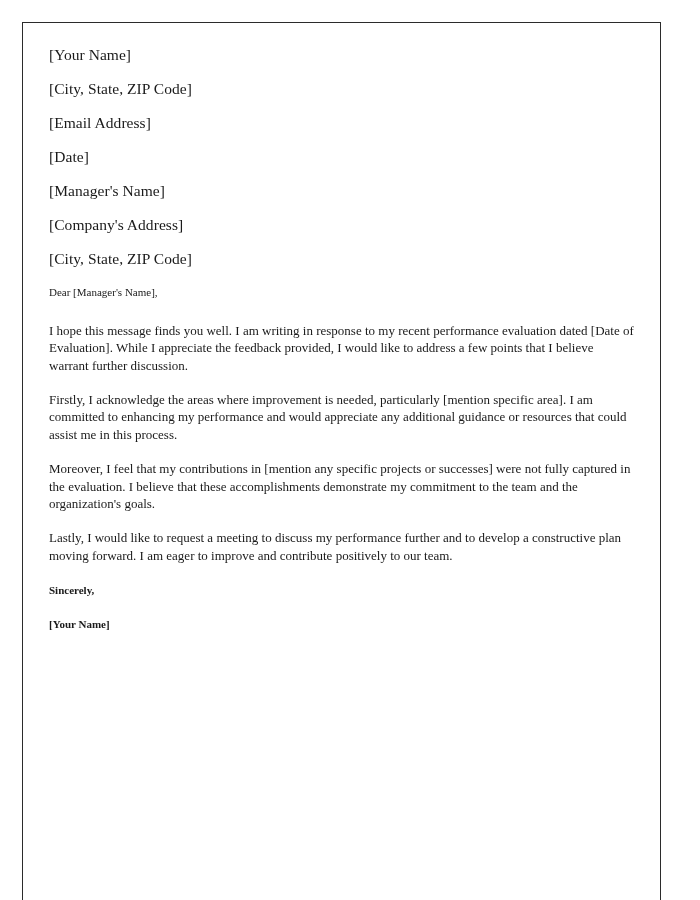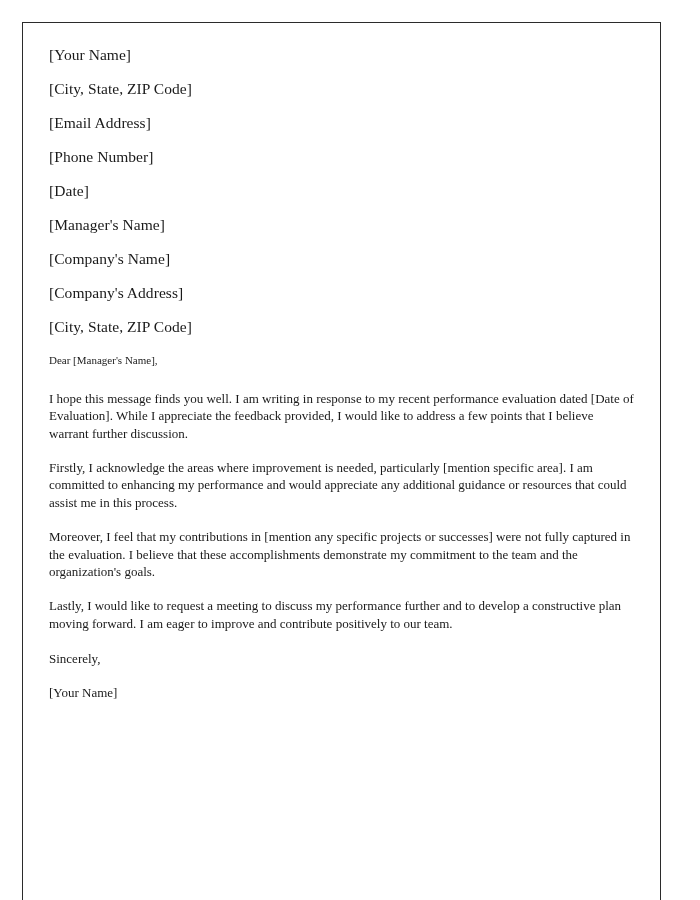--- a/index.html
+++ b/index.html
@@ -59,48 +59,47 @@
   
   .body-para {
     font-size: 13px;
     line-height: 17.6px;
     margin: 0 0 16.5px 0;
     text-align: left;
   }
 
   
   .closing-line {
-    font-size: 13px;
+    font-size: 11px;
     line-height: 15.5px;
     margin: 0 0 18.5px 0;
     white-space: nowrap;
+    font-weight: bold;
   }
   .closing-line.last {
     margin-bottom: 0;
   }
   .spacer-sm { height: 1.5px; }
 </style>
 </head>
 <body>
 
 <div id="letter-page">
   <div id="letter-body">
 
     <div class="addr-block">
       <p class="addr-line">[Your Name]</p>
       <p class="addr-line">[City, State, ZIP Code]</p>
       <p class="addr-line">[Email Address]</p>
-      <p class="addr-line">[Phone Number]</p>
     </div>
 
     <p class="addr-line">[Date]</p>
 
     <div class="addr-block">
       <p class="addr-line">[Manager's Name]</p>
-      <p class="addr-line">[Company's Name]</p>
       <p class="addr-line">[Company's Address]</p>
       <p class="addr-line">[City, State, ZIP Code]</p>
     </div>
 
     <p class="salutation">Dear [Manager's Name],</p>
 
     <div>
       <p class="body-para">I hope this message finds you well. I am writing in response to my recent performance evaluation dated [Date of Evaluation]. While I appreciate the feedback provided, I would like to address a few points that I believe warrant further discussion.</p>
       <p class="body-para">Firstly, I acknowledge the areas where improvement is needed, particularly [mention specific area]. I am committed to enhancing my performance and would appreciate any additional guidance or resources that could assist me in this process.</p>
       <p class="body-para">Moreover, I feel that my contributions in [mention any specific projects or successes] were not fully captured in the evaluation. I believe that these accomplishments demonstrate my commitment to the team and the organization's goals.</p>

